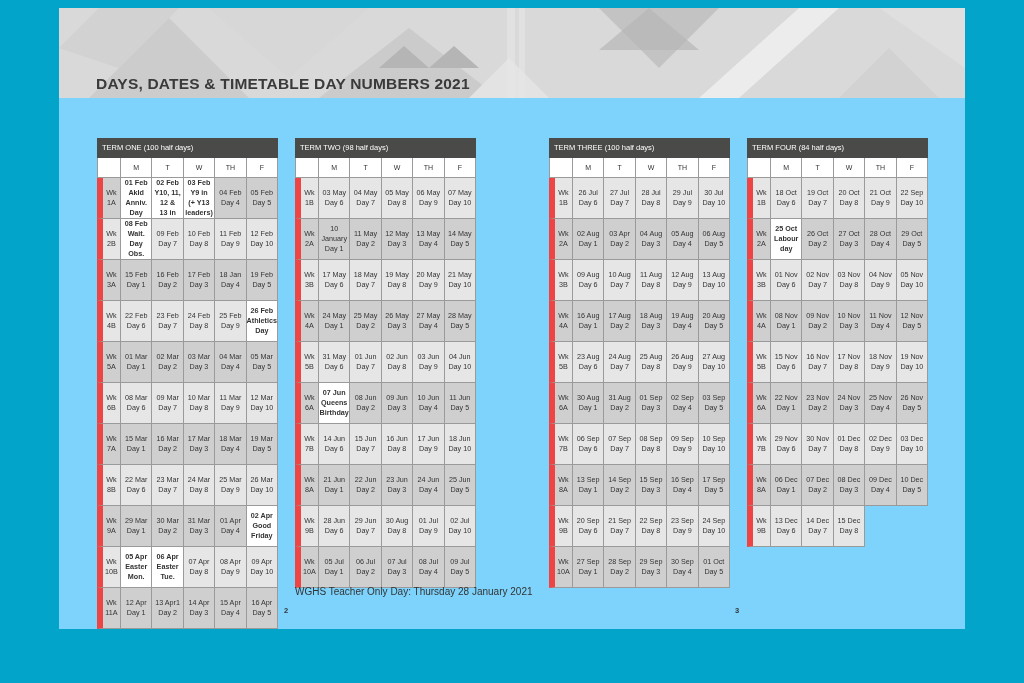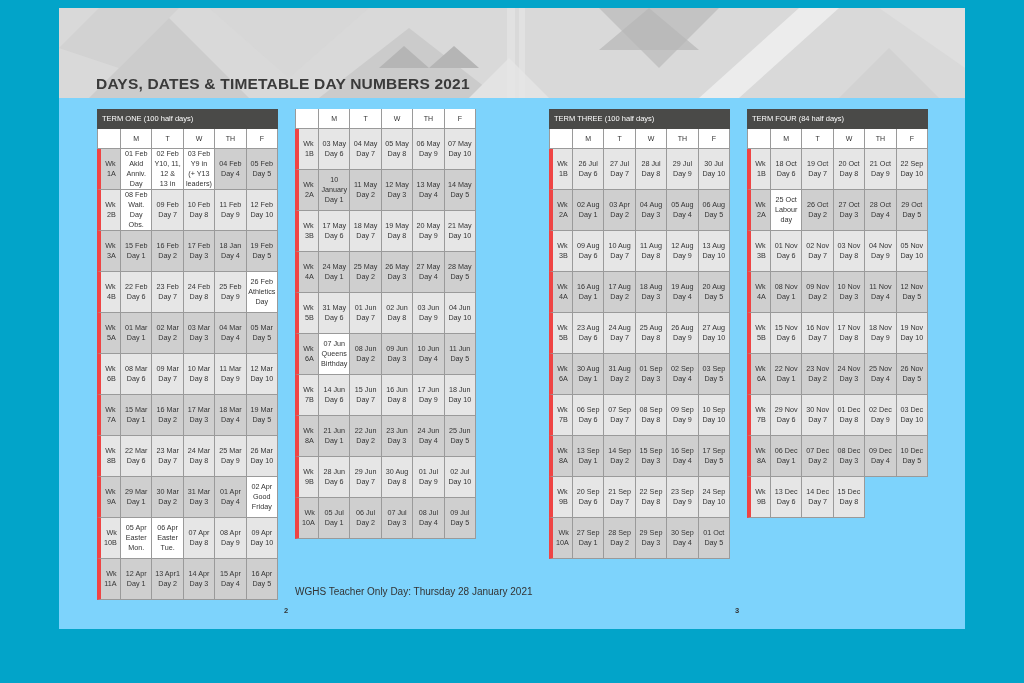--- a/index.html
+++ b/index.html
@@ -18,37 +18,37 @@
   .page-title {
     position:absolute; left:37px; top:67px; font-size:15.5px; font-weight:bold; color:#3a3a3a;
     letter-spacing:0.2px; white-space:nowrap;
   }
   .term {
     position:absolute; top:101px; width:181px;
     border-collapse:collapse;
   }
   .term-title {
     height:20px; background:#4a4a48; color:#ffffff; font-size:7.5px; line-height:20px;
-    padding-left:5px; box-sizing:border-box; white-space:nowrap;
+    padding-left:5px; box-sizing:border-box; white-space:nowrap;margin-top:29px;
   }
   .grid { display:grid; grid-template-columns:24px repeat(5, 1fr); }
   .hcell {
     height:20px; background:#fff; border-right:1px solid #9a9a9a; border-bottom:1px solid #9a9a9a;
     font-size:7px; color:#333; display:flex; align-items:center; justify-content:center; box-sizing:border-box;
   }
   .hcell:first-child { border-left:1px solid #9a9a9a; }
   .cell {
     height:41px; border-right:1px solid #9a9a9a; border-bottom:1px solid #9a9a9a; box-sizing:border-box;
     font-size:7.2px; color:#333; display:flex; flex-direction:column; align-items:center; justify-content:center;
     text-align:center; line-height:10px; white-space:pre-line;
   }
-  .cell.wk { border-left:4px solid #ef4444;text-align:right; }
+  .cell.wk { border-left:6px solid #ef4444; }
   .rowA .cell { background:#cfcfcf; }
   .rowB .cell { background:#e6e6e6; }
-  .cell.hol { background:#ffffff !important; }
+  .cell.hol { background:#ffffff !important;font-weight:bold; }
   .cell.blank { background:transparent !important; border:none; }
   .row { display:contents; }
   .footnote {
     position:absolute; left:236px; top:578px; font-size:10px; color:#333; white-space:nowrap;
   }
   .pagenum { position:absolute; font-size:7.5px; font-weight:bold; color:#333; top:598px; }
 </style>
 </head>
 <body>
 
@@ -168,20 +168,21 @@
           <div class="row rowA"><div class="cell wk">Wk
 11A</div><div class="cell">12 Apr
 Day 1</div><div class="cell">13 Apr1
 Day 2</div><div class="cell">14 Apr
 Day 3</div><div class="cell">15 Apr
 Day 4</div><div class="cell">16 Apr
 Day 5</div></div>
         </div>
       </div>
       <div class="term" style="left: 236px;">
+        <div class="term-title">TERM TWO (98 half days)</div>
         <div class="grid">
           <div class="hcell"></div>
           <div class="hcell">M</div>
           <div class="hcell">T</div>
           <div class="hcell">W</div>
           <div class="hcell">TH</div>
           <div class="hcell">F</div>
           <div class="row rowB"><div class="cell wk">Wk
 1B</div><div class="cell">03 May
 Day 6</div><div class="cell">04 May

